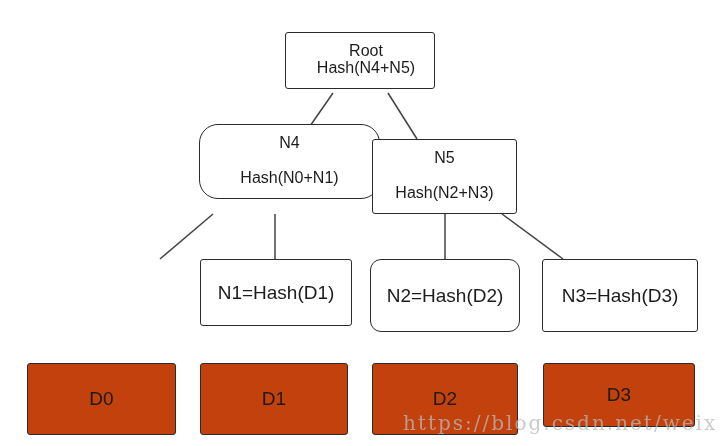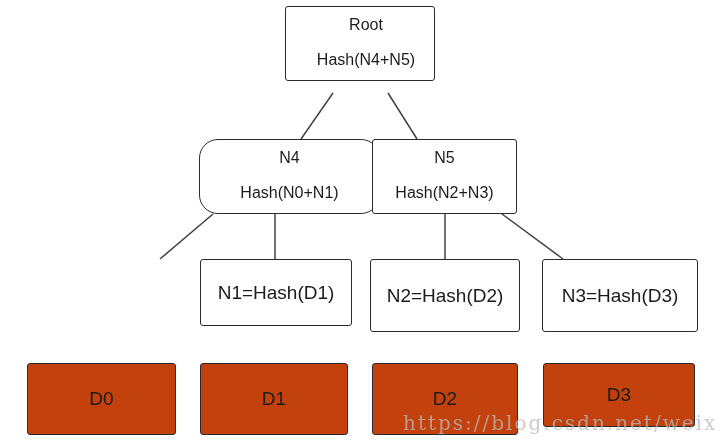--- a/index.html
+++ b/index.html
@@ -35,26 +35,26 @@
     line-height: 1;
   }
   .node.one-line {
     font-size: 19px;
   }
   .node.data-block {
     background: #c2410c;
     font-size: 19px;
   }
   
-  #node-root { left: 285px; top: 6px;  width: 150px; height: 75px; padding-left: 12px; }
-  #node-n4   { left: 199px; top: 139px; width: 181px; height: 75px; border-radius: 19px; }
+  #node-root { left: 285px; top: 32px;  width: 150px; height: 57px; padding-left: 12px; }
+  #node-n4   { left: 199px; top: 124px; width: 181px; height: 75px; border-radius: 19px; }
   #node-n5   { left: 372px; top: 139px; width: 145px; height: 75px; }
   #node-n0   { left: 22px;  top: 259px; width: 156px; height: 73px; }
   #node-n1   { left: 200px; top: 259px; width: 152px; height: 67px; }
-  #node-n2   { left: 370px; top: 259px; width: 150px; height: 73px; }
+  #node-n2   { left: 370px; top: 259px; width: 150px; height: 73px; border-radius: 11px; }
   #node-n3   { left: 542px; top: 259px; width: 156px; height: 73px; }
   #node-d0   { left: 27px;  top: 363px; width: 149px; height: 72px; }
   #node-d1   { left: 200px; top: 363px; width: 148px; height: 72px; }
   #node-d2   { left: 372px; top: 363px; width: 146px; height: 72px; }
   #node-d3   { left: 543px; top: 363px; width: 152px; height: 64px; }
 
   #connectors {
     position: absolute;
     left: 0; top: 0;
     width: 724px;

